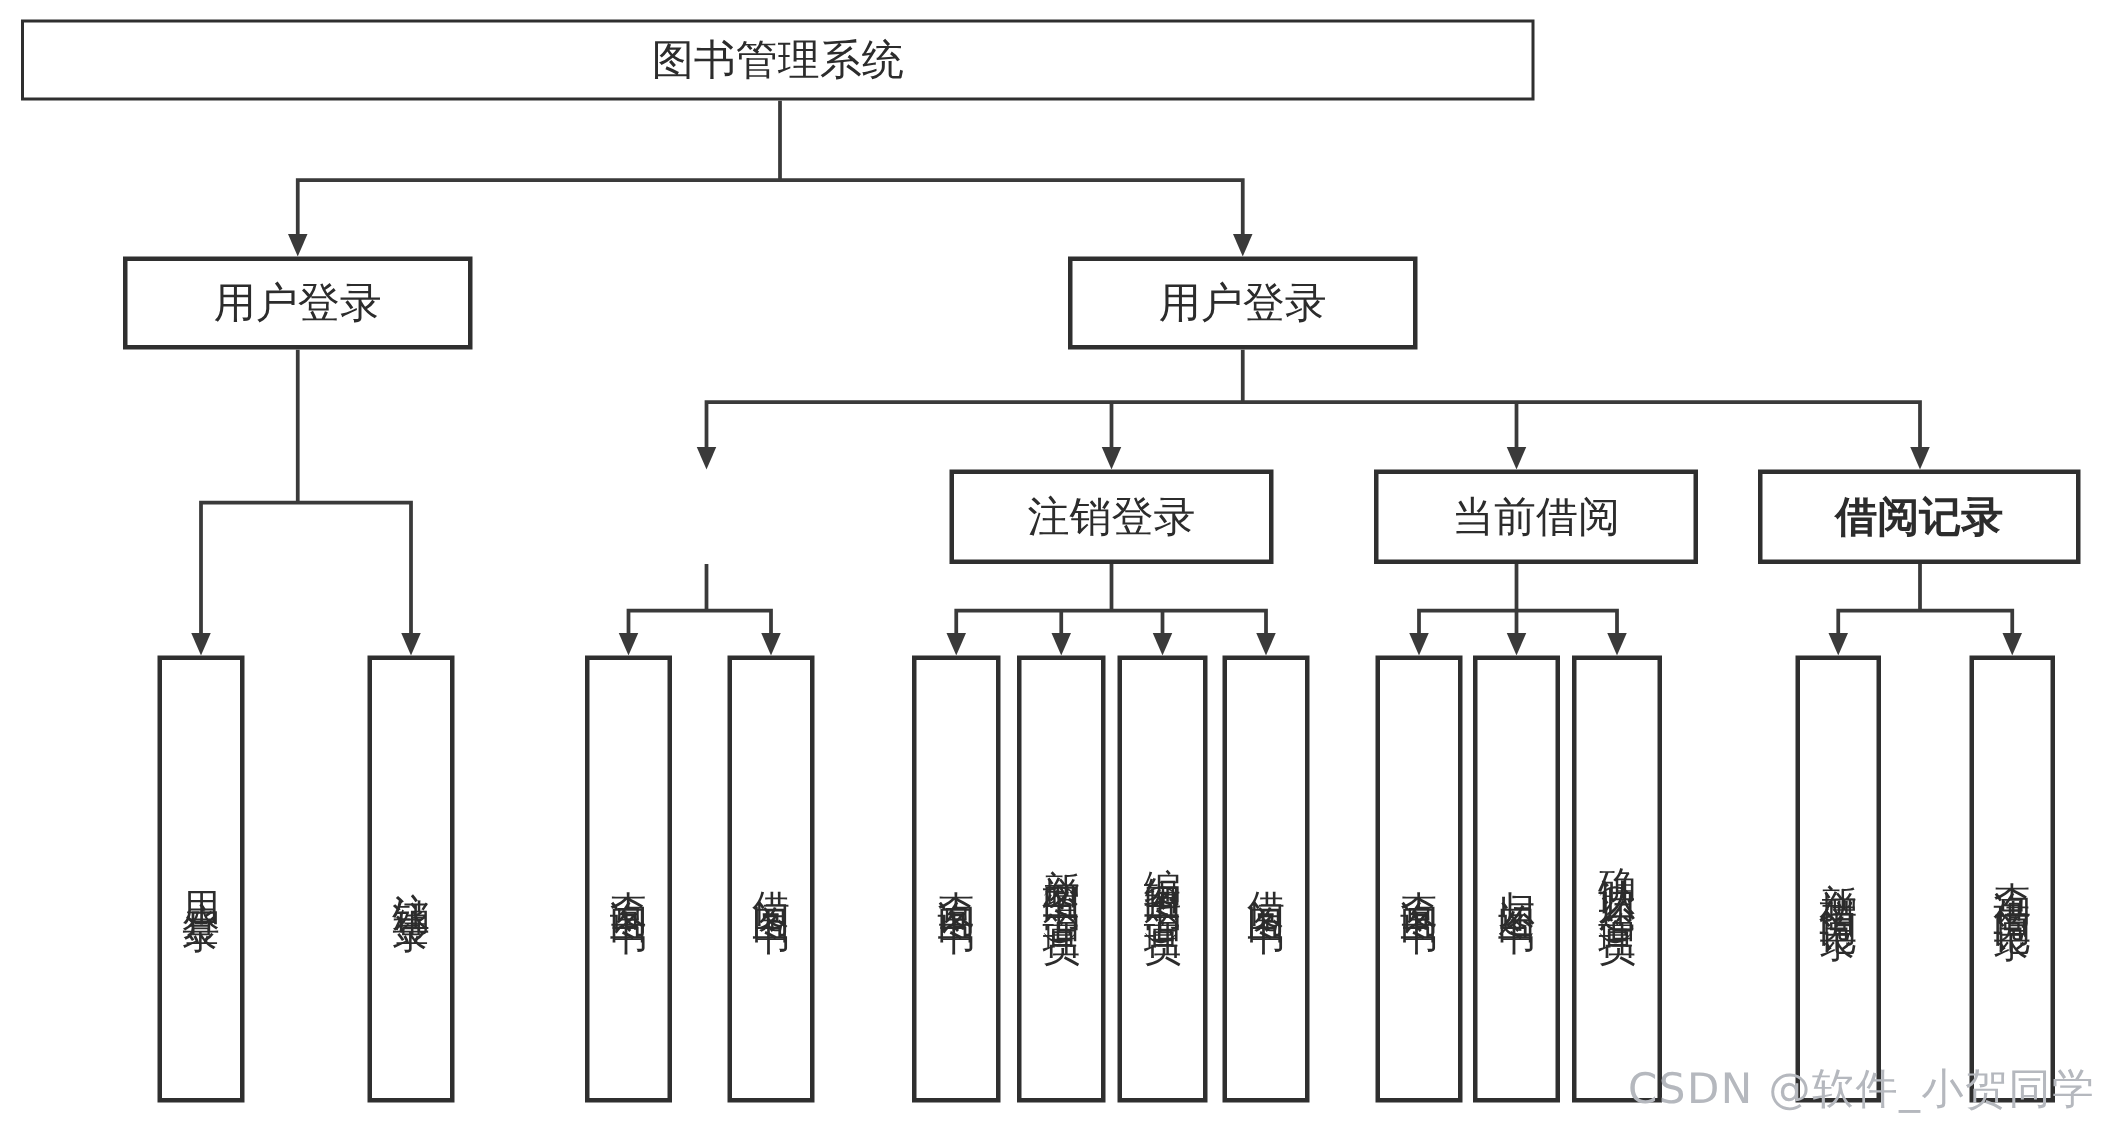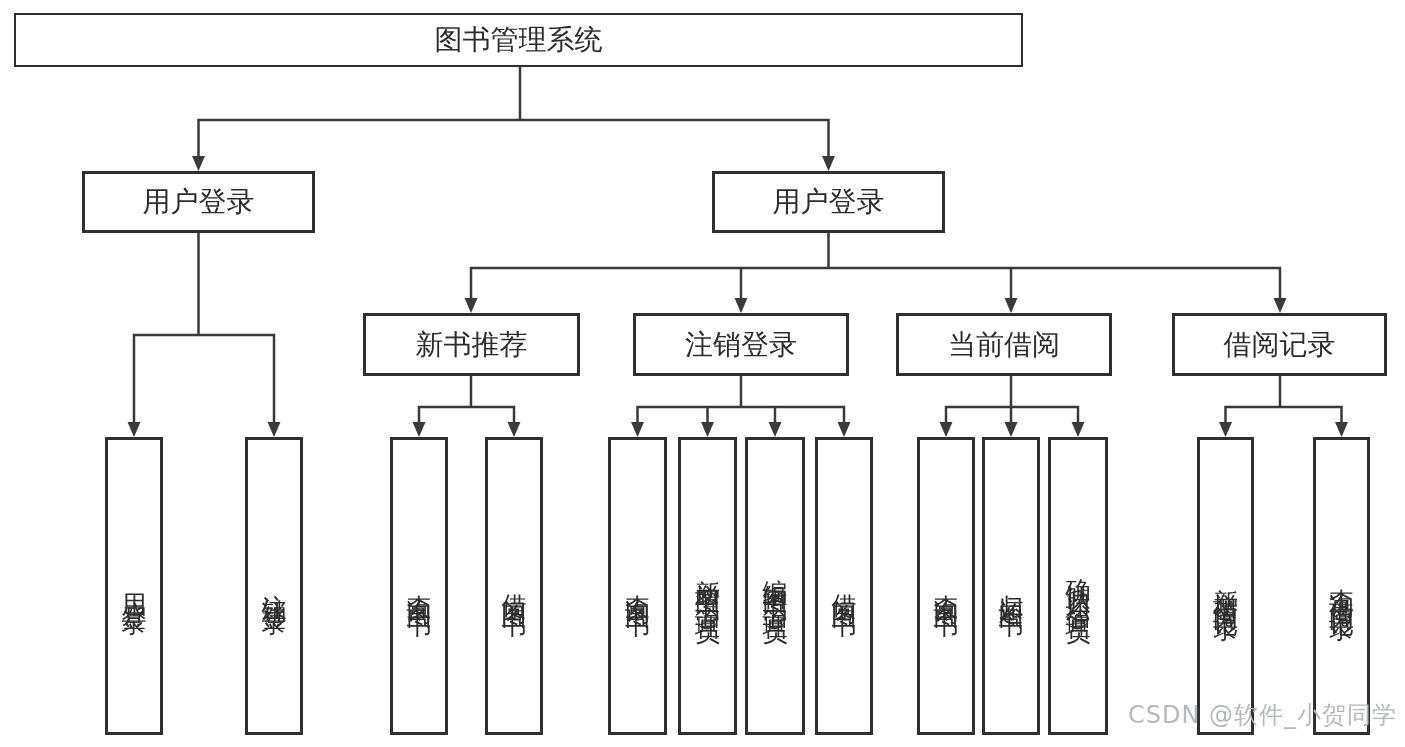--- a/index.html
+++ b/index.html
@@ -29,22 +29,22 @@
     display:flex;align-items:center;justify-content:center;
   }
   .leaf-label{
     writing-mode:vertical-rl;
     text-orientation:mixed;
     font-size:25px;line-height:1;
     letter-spacing:6px;
     color:#2c2c2c;
   }
   .watermark{
-    position:absolute;right:8px;bottom:16px;
-    font-size:24px;color:#b5b8be;
+    position:absolute;right:8px;bottom:2px;
+    font-size:28px;color:#b5b8be;
     letter-spacing:1px;
     white-space:nowrap;
   }
 </style>
 </head>
 <body>
 
 <div class="canvas">
 
   <svg class="connectors" viewBox="0 0 1405 747" xmlns="http://www.w3.org/2000/svg">
@@ -104,24 +104,23 @@
       <polygon points="1219,422 1232,422 1225.5,437"></polygon>
       <polygon points="1335,422 1348,422 1341.5,437"></polygon>
     </g>
   </svg>
 
   <div class="node root" style="left:14px;top:13px;width:1009px;height:54px;">图书管理系统</div>
 
   <div class="node" style="left:82px;top:171px;width:233px;height:62px;">用户登录</div>
   <div class="node" style="left:712px;top:171px;width:233px;height:62px;">用户登录</div>
 
-  <div class="node" style="left:363px;top:313px;width:217px;height:63px;">新书推荐</div>
   <div class="node" style="left:633px;top:313px;width:216px;height:63px;">注销登录</div>
-  <div class="node" style="left:896px;top:313px;width:216px;height:63px;">当前借阅</div>
-  <div class="node" style="left:1172px;top:313px;width:215px;height:63px;">借阅记录</div>
+  <div class="node" style="left:916px;top:313px;width:216px;height:63px;">当前借阅</div>
+  <div class="node" style="left:1172px;top:313px;width:215px;height:63px;font-weight:bold;">借阅记录</div>
 
   <div class="leaf" style="left:105px;top:437px;width:58px;height:298px;">
     <span class="leaf-label">用户登录</span>
   </div>
   <div class="leaf" style="left:245px;top:437px;width:58px;height:298px;">
     <span class="leaf-label">注销登录</span>
   </div>
 
   <div class="leaf" style="left:390px;top:437px;width:58px;height:298px;">
     <span class="leaf-label">查询图书</span>

